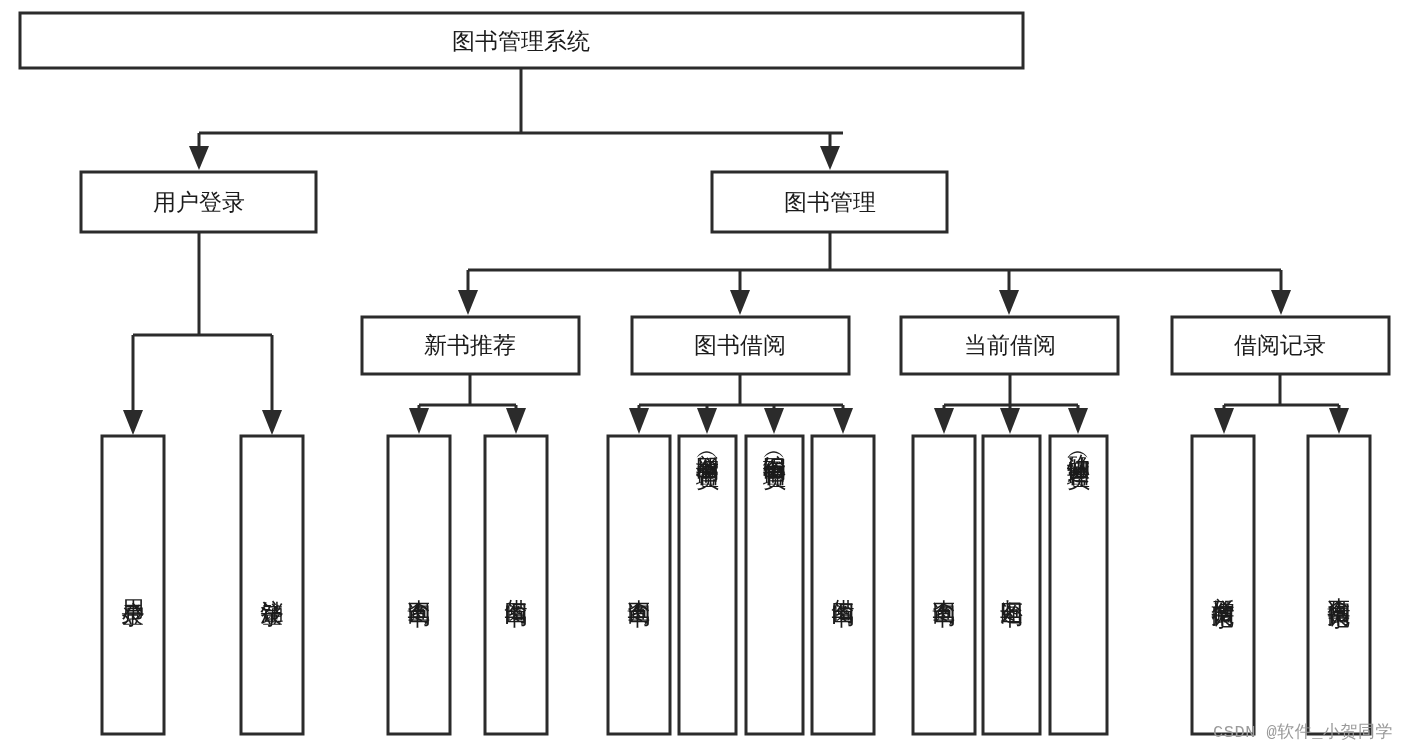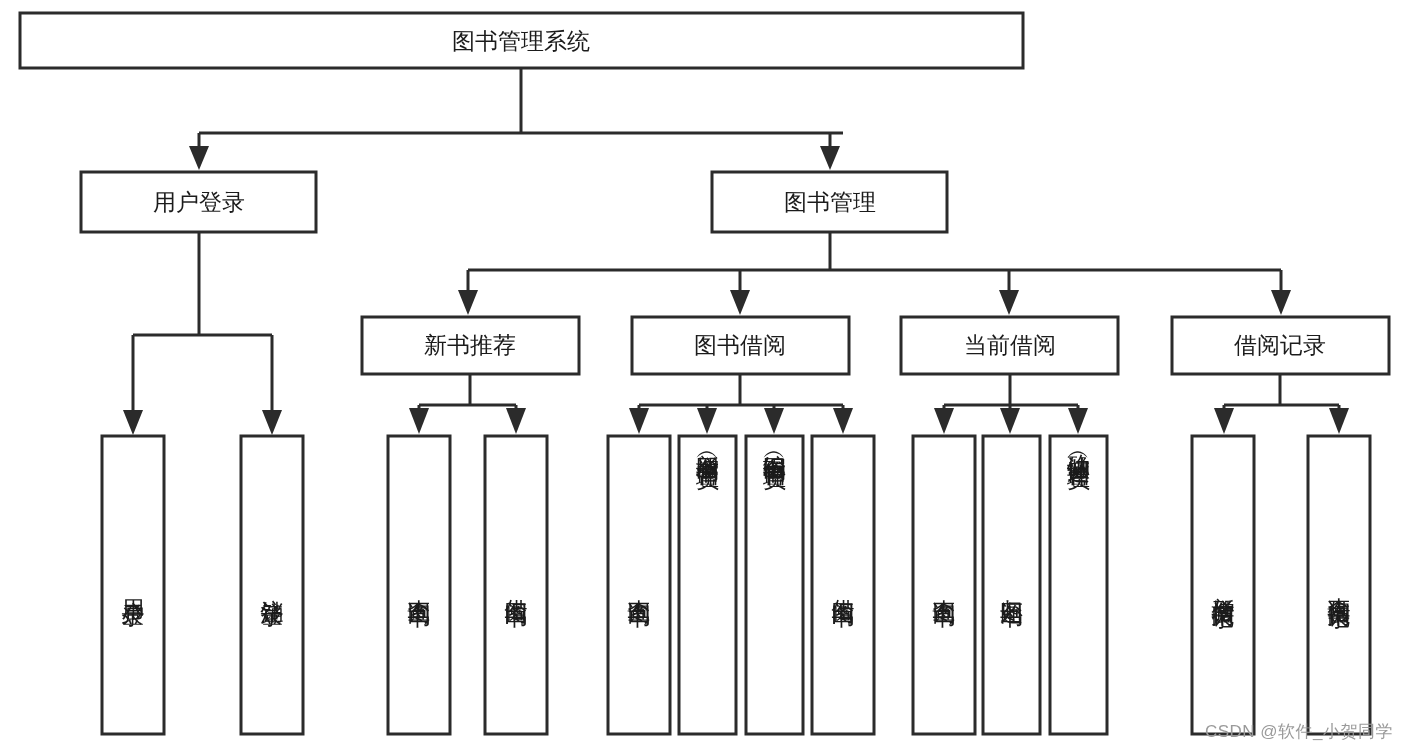--- a/index.html
+++ b/index.html
@@ -70,21 +70,21 @@
     line-height: 1.08;
     letter-spacing: 2px;
     color: #1b1b1b;
     white-space: nowrap;
     text-align: center;
   }
   .watermark {
     position: absolute;
     right: 12px;
     bottom: 4px;
-    font-family: Liberation Sans, sans-serif;
+    font-family: Liberation Mono, monospace;
     font-size: 17px;
     color: #9a9a9a;
     letter-spacing: 0.5px;
     white-space: nowrap;
   }
 </style>
 </head>
 <body>
 
 <div id="diagram-root">

